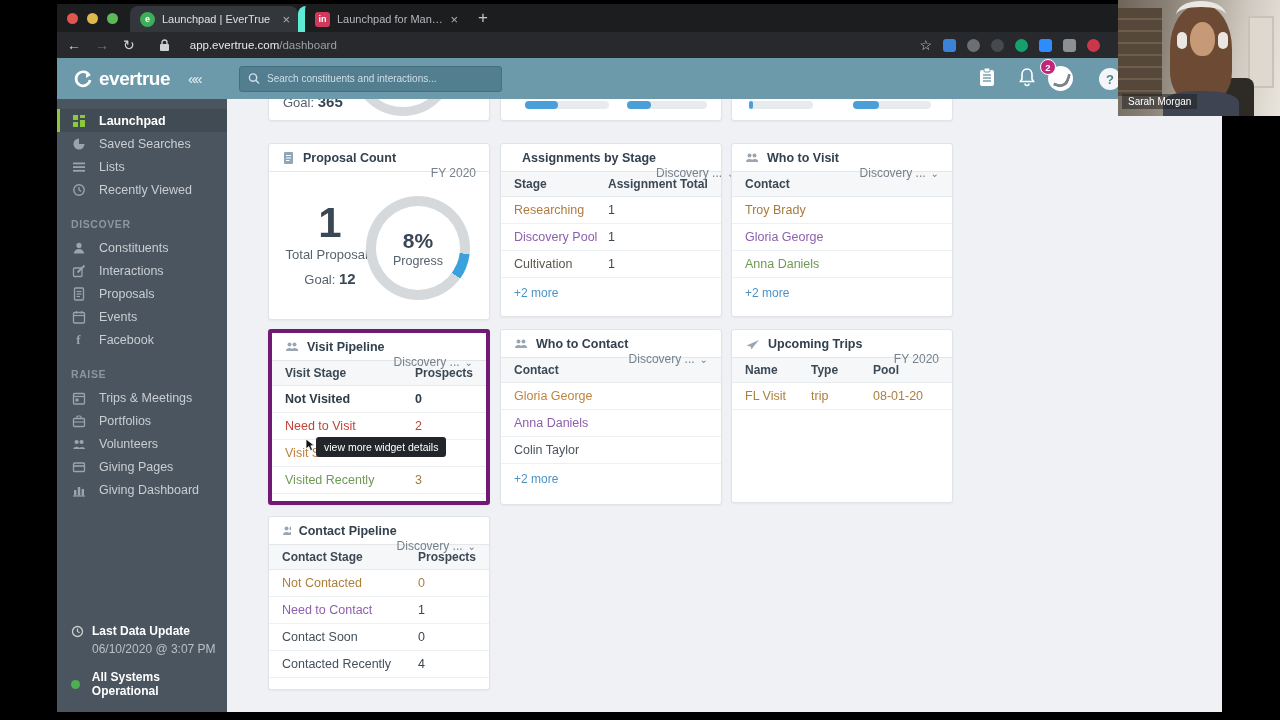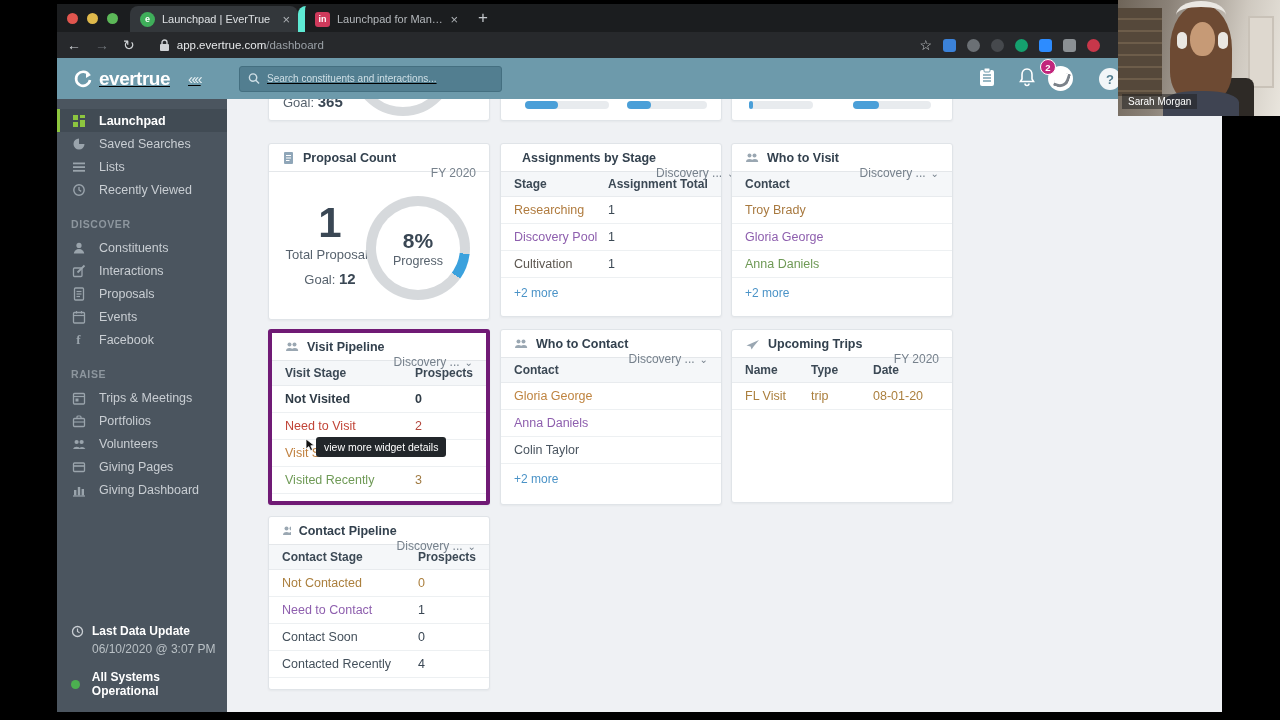--- a/index.html
+++ b/index.html
@@ -24,21 +24,21 @@
   .toolbar { height:26px; background:#27292c; display:flex; align-items:center; padding:0 10px; }
   .navbtn { font-size:14px; color:#d2d5d8; margin-right:14px; }
   .navbtn.dim { color:#6f7479; }
   .urlbox { flex:1; display:flex; align-items:center; margin:0 10px; height:20px; color:#e6e8ea; font-size:11.5px; }
   .url-path { color:#9aa0a6; }
   .tool-icons { display:flex; align-items:center; gap:11px; padding-right:112px; }
   .ext { width:13px; height:13px; border-radius:3px; }
   .star { color:#cfd2d5; font-size:14px; }
 
   
-  .app { position:absolute; left:0; top:54px; right:0; bottom:0;text-decoration:underline; }
+  .app { position:absolute; left:0; top:54px; right:0; bottom:0; }
   .app-header { height:41px; background:#6d9aab; display:flex; align-items:center; position:relative; z-index:6; }
   .logo-block { width:170px; flex:none; display:flex; align-items:center; padding-left:16px; }
   .logo-text { color:#fff; font-size:19px; font-weight:bold; letter-spacing:-0.5px; margin-left:6px; }
   .collapse { color:#e8f0f3; font-size:15px; margin-left:18px; letter-spacing:-2px; }
   .searchbox { margin-left:12px; width:263px; height:26px; background:#527e90; border:1px solid #446f80; border-radius:3px; display:flex; align-items:center; padding:0 8px; }
   .searchbox input { background:transparent; border:none; outline:none; color:#e8f1f4; font-size:10px; width:100%; margin-left:7px; font-family:"Liberation Sans",sans-serif; }
   .searchbox input::placeholder { color:#cfdfe6; }
   .hicon { position:absolute; top:9px; }
   .avatar { width:25px; height:25px; background:#fff; border-radius:50%; position:relative; }
   .avatar::after { content:""; position:absolute; left:7px; top:6px; width:11px; height:13px; border-right:3px solid #7b828a; border-bottom:3px solid #7b828a; border-radius:0 0 10px 0; transform:rotate(18deg); }
@@ -140,21 +140,21 @@
 
     <div class="toolbar">
       <span class="navbtn">←</span>
       <span class="navbtn dim">→</span>
       <span class="navbtn">↻</span>
       <div class="urlbox">
         <svg width="11" height="13" viewBox="0 0 11 13">
             <rect x="1" y="5" width="9" height="7" rx="1" fill="#cfd2d5"></rect>
             <path d="M3 5 V3.5 A2.5 2.5 0 0 1 8 3.5 V5" stroke="#cfd2d5" stroke-width="1.4" fill="none"></path>
           </svg>
-        <span style="margin-left:7px">app.evertrue.com</span>
+        <span style="margin-left:20px">app.evertrue.com</span>
           <span class="url-path">/dashboard</span>
       </div>
       <div class="tool-icons">
         <span class="star">☆</span>
         <span class="ext" style="background:#3b82d9"></span>
         <span class="ext" style="background:#6b7075;border-radius:50%"></span>
         <span class="ext" style="background:#46494d;border-radius:50%"></span>
         <span class="ext" style="background:#15a06e;border-radius:50%"></span>
         <span class="ext" style="background:#2d8cff"></span>
         <span class="ext" style="background:#8b9094"></span>
@@ -537,21 +537,21 @@
             <div class="card-head">
               <svg width="15" height="12">
                   <path d="M14 2 L1.5 7.5 L5.5 8.6 L6.6 11.5 L8.6 8.4 L14 2 Z" fill="#9aa7b2"></path>
                 </svg>
               <span class="card-title">Upcoming Trips</span>
               <span class="card-right">FY 2020</span>
             </div>
             <div class="thead">
                 <span class="ca">Name</span>
                 <span class="cb">Type</span>
-                <span class="cc">Date</span>
+                <span class="cc">Pool</span>
               </div>
             <div class="trow">
                 <span class="ca" style="color: rgb(171, 127, 61);">FL Visit</span>
                 <span class="cb" style="color: rgb(171, 127, 61);">trip</span>
                 <span class="cc" style="color: rgb(171, 127, 61);">08-01-20</span>
               </div>
           </div>
 
           <div class="card" style="left:41px;top:417px;height:174px">
             <div class="card-head">

